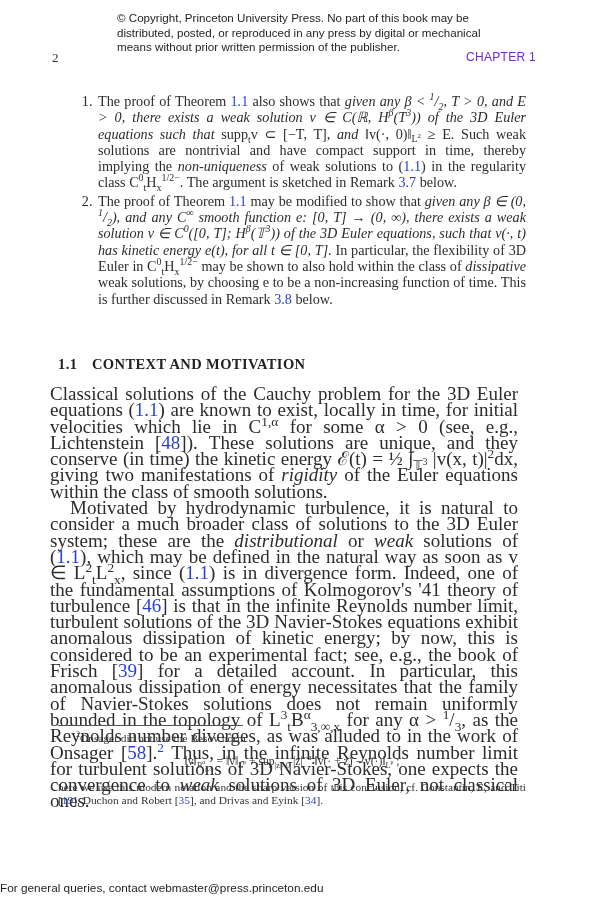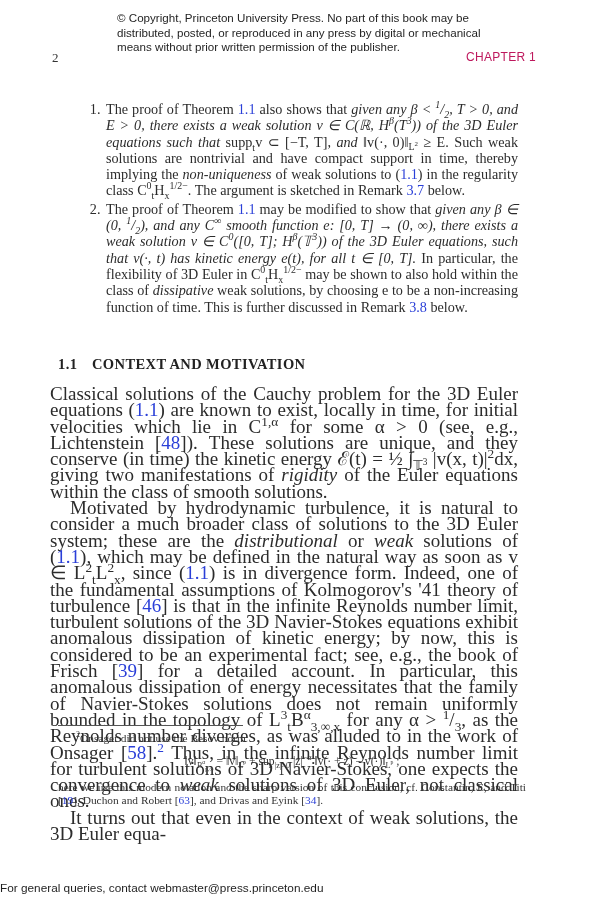--- a/index.html
+++ b/index.html
@@ -1,24 +1,24 @@
 <!DOCTYPE html>
 <html><head>
 <meta charset="utf-8">
 <style>
   html, body { margin: 0; padding: 0; background: #ffffff; }
   body { width: 600px; height: 906px; position: relative; overflow: hidden;
          font-family: "DejaVu Serif", "Liberation Serif", serif; color: #2a2a2a; }
   .copyright { position: absolute; left: 117px; top: 11px; width: 380px;
                font-family: "Liberation Sans", sans-serif; font-size: 11.6px; line-height: 14.6px; color: #1f1f1f; }
   .pageno { position: absolute; left: 52px; top: 50px; font-family: "Liberation Serif", serif; font-size: 13px; color: #333; }
-  .chapter { position: absolute; left: 466px; top: 50px; font-family: "Liberation Sans", sans-serif; font-size: 12px; letter-spacing: 0.3px; color: #be185d; }
+  .chapter { position: absolute; left: 466px; top: 50px; font-family: "Liberation Sans", sans-serif; font-size: 12px; letter-spacing: 0.3px; color: #6d28d9; }
   .content { position: absolute; left: 58px; top: 93px; width: 468px;
              font-family: "Liberation Serif", serif; font-size: 14.2px; line-height: 16.3px; text-align: justify; color: #2c2c2c; }
-  ol.items { margin: 8px; padding: 0 0 0 38px; }
+  ol.items { margin: 0; padding: 0 0 0 38px; }
   ol.items li { margin-bottom: 2px; padding-left: 2px; }
   .link { color: #2a3fd8; }
   i, em { font-style: italic; }
   .heading { position: absolute; left: 58px; top: 356px; font-family: "Liberation Serif", serif; font-weight: bold; font-size: 14.5px; letter-spacing: 0.4px; color: #222; }
   .heading .num { display: inline-block; width: 34px; }
   .body { position: absolute; left: 50px; top: 386px; width: 468px;
           font-family: Liberation Serif, serif; font-size: 19px; line-height: 16.3px; text-align: justify; color: #2c2c2c; }
   .body p { margin: 0; }
   .body p.indent { text-indent: 20px; }
   .fn-rule { position: absolute; left: 58px; top: 725px; width: 185px; height: 1px; background: #555; }
@@ -45,23 +45,22 @@
   </ol>
 </div>
 
 <div class="heading">
   <span class="num">1.1</span><span>CONTEXT AND MOTIVATION</span>
 </div>
 
 <div class="body">
   <p>Classical solutions of the Cauchy problem for the 3D Euler equations (<span class="link">1.1</span>) are known to exist, locally in time, for initial velocities which lie in C<sup>1,α</sup> for some α &gt; 0 (see, e.g., Lichtenstein [<span class="link">48</span>]). These solutions are unique, and they conserve (in time) the kinetic energy ℰ(t) = ½ ∫<sub>𝕋<sup>3</sup></sub> |v(x, t)|<sup>2</sup>dx, giving two manifestations of <i>rigidity</i> of the Euler equations within the class of smooth solutions.</p>
   <p class="indent">Motivated by hydrodynamic turbulence, it is natural to consider a much broader class of solutions to the 3D Euler system; these are the <i>distributional</i> or <i>weak</i> solutions of (<span class="link">1.1</span>), which may be defined in the natural way as soon as v ∈ L<sup>2</sup><sub>t</sub>L<sup>2</sup><sub>x</sub>, since (<span class="link">1.1</span>) is in divergence form. Indeed, one of the fundamental assumptions of Kolmogorov's '41 theory of turbulence [<span class="link">46</span>] is that in the infinite Reynolds number limit, turbulent solutions of the 3D Navier-Stokes equations exhibit anomalous dissipation of kinetic energy; by now, this is considered to be an experimental fact; see, e.g., the book of Frisch [<span class="link">39</span>] for a detailed account. In particular, this anomalous dissipation of energy necessitates that the family of Navier-Stokes solutions does not remain uniformly bounded in the topology of L<sup>3</sup><sub>t</sub>B<sup>α</sup><sub>3,∞,x</sub> for any α &gt; <sup>1</sup>/<sub>3</sub>, as the Reynolds number diverges, as was alluded to in the work of Onsager [<span class="link">58</span>].<sup class="link">2</sup> Thus, in the infinite Reynolds number limit for turbulent solutions of 3D Navier-Stokes, one expects the convergence to <i>weak</i> solutions of 3D Euler, not classical ones.</p>
-  <p class="indent">It turns out that even in the context of weak solutions, the 3D Euler equa-</p>
 </div>
 
 <div class="fn-rule"></div>
 <div class="footnote">
   <div class="intro"><sup>2</sup><span>Onsager did not use the Besov norm</span></div>
   <div class="eq">‖v‖<sub>B<sup>α</sup><sub>p,∞</sub></sub> = ‖v‖<sub>L<sup>p</sup></sub> + sup<sub>|z|&gt;0</sub> |z|<sup>−α</sup> ‖v(· + z) − v(·)‖<sub>L<sup>p</sup></sub> ;</div>
-  <div>here we use this modern notation and the sharp version of this conclusion, cf. Constantin, E, and Titi [<span class="link">19</span>], Duchon and Robert [<span class="link">63</span>], and Drivas and Eyink [<span class="link">34</span>].</div>
+  <div>here we use this modern notation and the sharp version of this conclusion, cf. Constantin, E, and Titi [<span class="link">19</span>], Duchon and Robert [<span class="link">35</span>], and Drivas and Eyink [<span class="link">34</span>].</div>
 </div>
 
 <div class="bottom">For general queries, contact webmaster@press.princeton.edu</div>
 
 </body></html>

